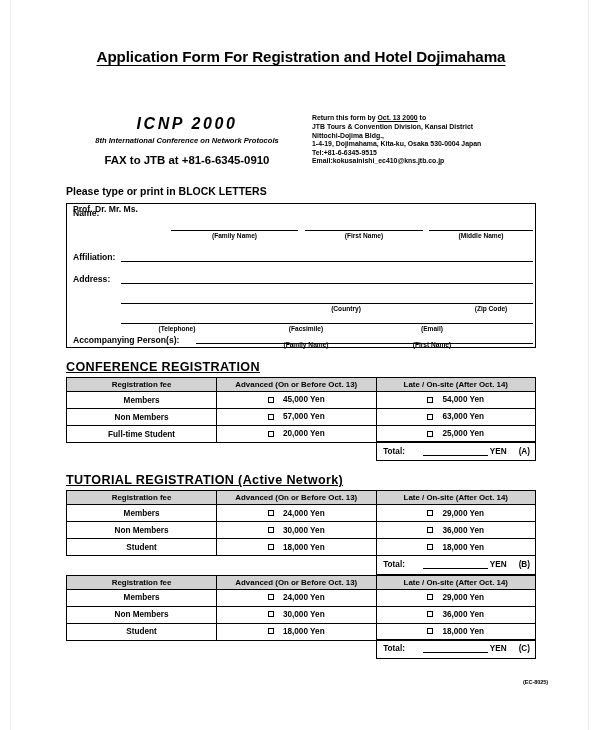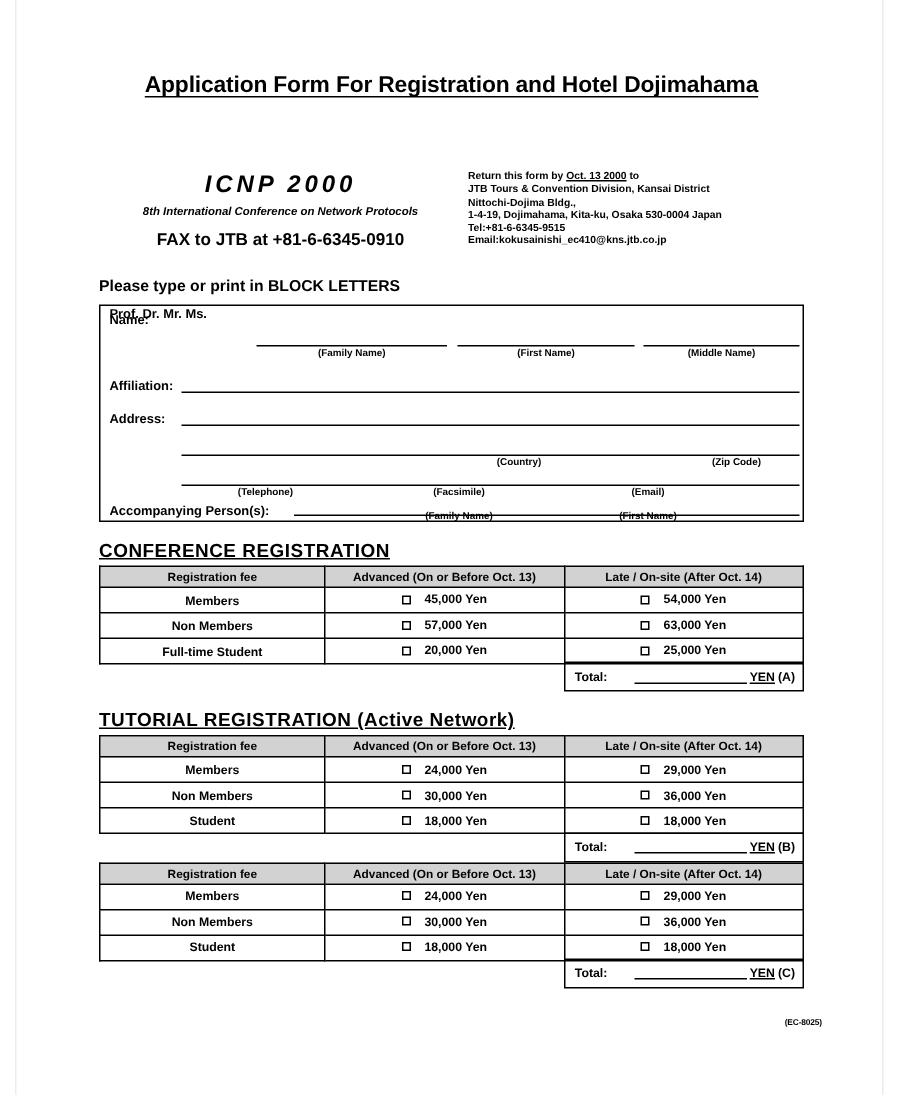--- a/index.html
+++ b/index.html
@@ -160,21 +160,21 @@
     padding: 0 5px 0 6px;
     white-space: nowrap;
   }
   .total-lbl { margin-right: 16px; }
   .total-line {
     flex: 1;
     border-bottom: 1.1px solid #000;
     height: 9px;
     margin: 0 2px;
   }
-  .total-yen { text-decoration: underline; margin-right: 2px; }
+  .total-yen { margin-right: 12px; }
 
   .footer-code {
     position: absolute;
     right: 52px;
     top: 679px;
     font-size: 5.6px;
     font-weight: bold;
     letter-spacing: -0.1px;
   }
 </style>

